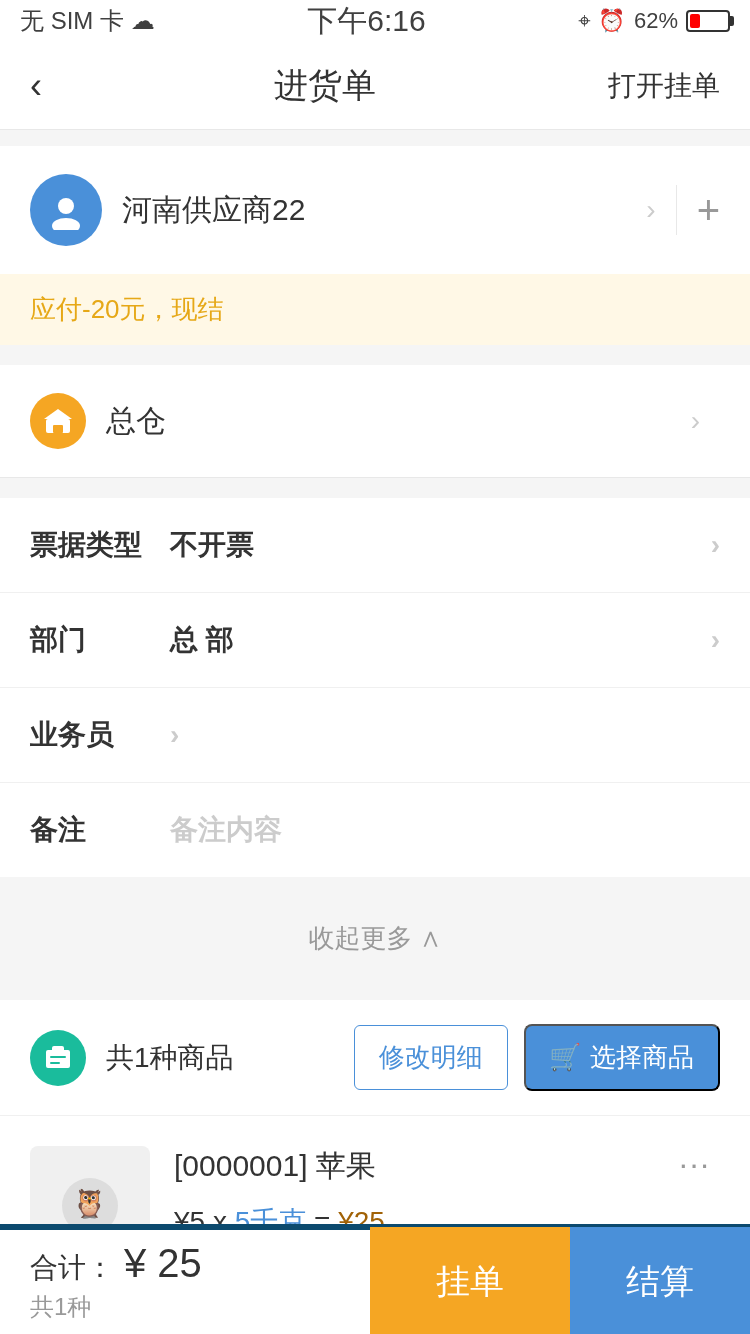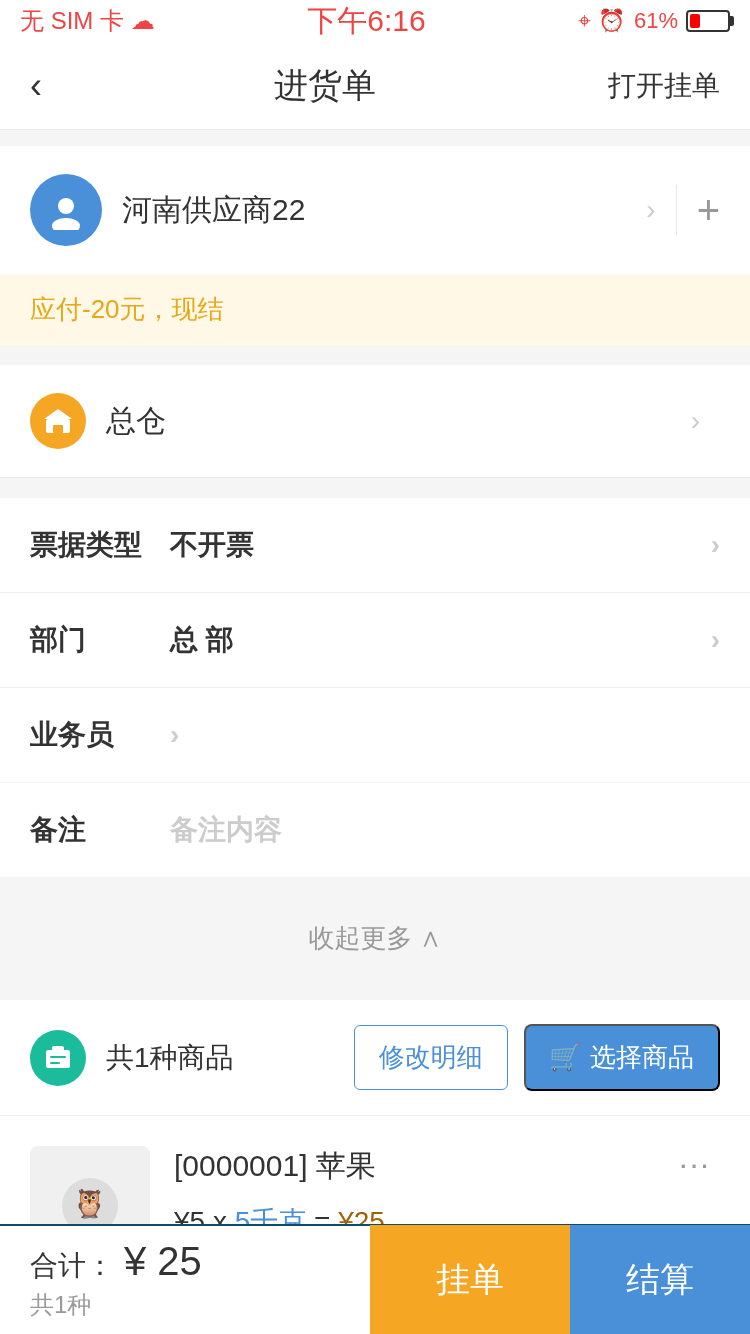--- a/index.html
+++ b/index.html
@@ -15,21 +15,21 @@
 
     
     .status-bar {
       height: 42px;
       background: #fff;
       display: flex;
       align-items: center;
       justify-content: space-between;
       padding: 0 20px;
       font-size: 24px;
-      color: #ef4444;
+      color: #404040;
     }
     .status-left { display: flex; align-items: center; gap: 8px; }
     .status-center { font-size: 30px; font-weight: 500; }
     .status-right { display: flex; align-items: center; gap: 8px; font-size: 22px; }
     .battery {
       width: 44px; height: 22px; border: 2px solid #333; border-radius: 4px; position: relative;
       display: inline-flex; align-items: center;
     }
     .battery::after {
       content: ''; position: absolute; right: -6px; top: 50%; transform: translateY(-50%);
@@ -172,21 +172,21 @@
 
     
     .footer {
       position: fixed;
       bottom: 0;
       width: 750px;
       height: 110px;
       display: flex;
       align-items: center;
       background: #fff;
-      border-top: 2px solid #0c4a6e;
+      border-top: 6px solid #0c4a6e;
     }
     .footer-total {
       flex: 1;
       padding: 0 30px;
     }
     .footer-total-row { display: flex; align-items: baseline; gap: 10px; }
     .footer-label { font-size: 28px; color: #333; }
     .footer-amount { font-size: 40px; color: #333; font-weight: 500; }
     .footer-count { font-size: 24px; color: #999; margin-top: 4px; }
     .footer-btn-hang {
@@ -209,21 +209,21 @@
 <body>
 
 <div class="status-bar">
   <div class="status-left">
     <span>无 SIM 卡 ☁</span>
   </div>
   <div class="status-center">下午6:16</div>
   <div class="status-right">
     <span>⌖</span>
     <span>⏰</span>
-    <span>61%</span>
+    <span>62%</span>
     <div class="battery">
       <div class="battery-fill"></div>
     </div>
   </div>
 </div>
 
 <div class="nav-bar">
   <span class="nav-back">‹</span>
   <span class="nav-title">进货单</span>
   <span class="nav-action">打开挂单</span>

